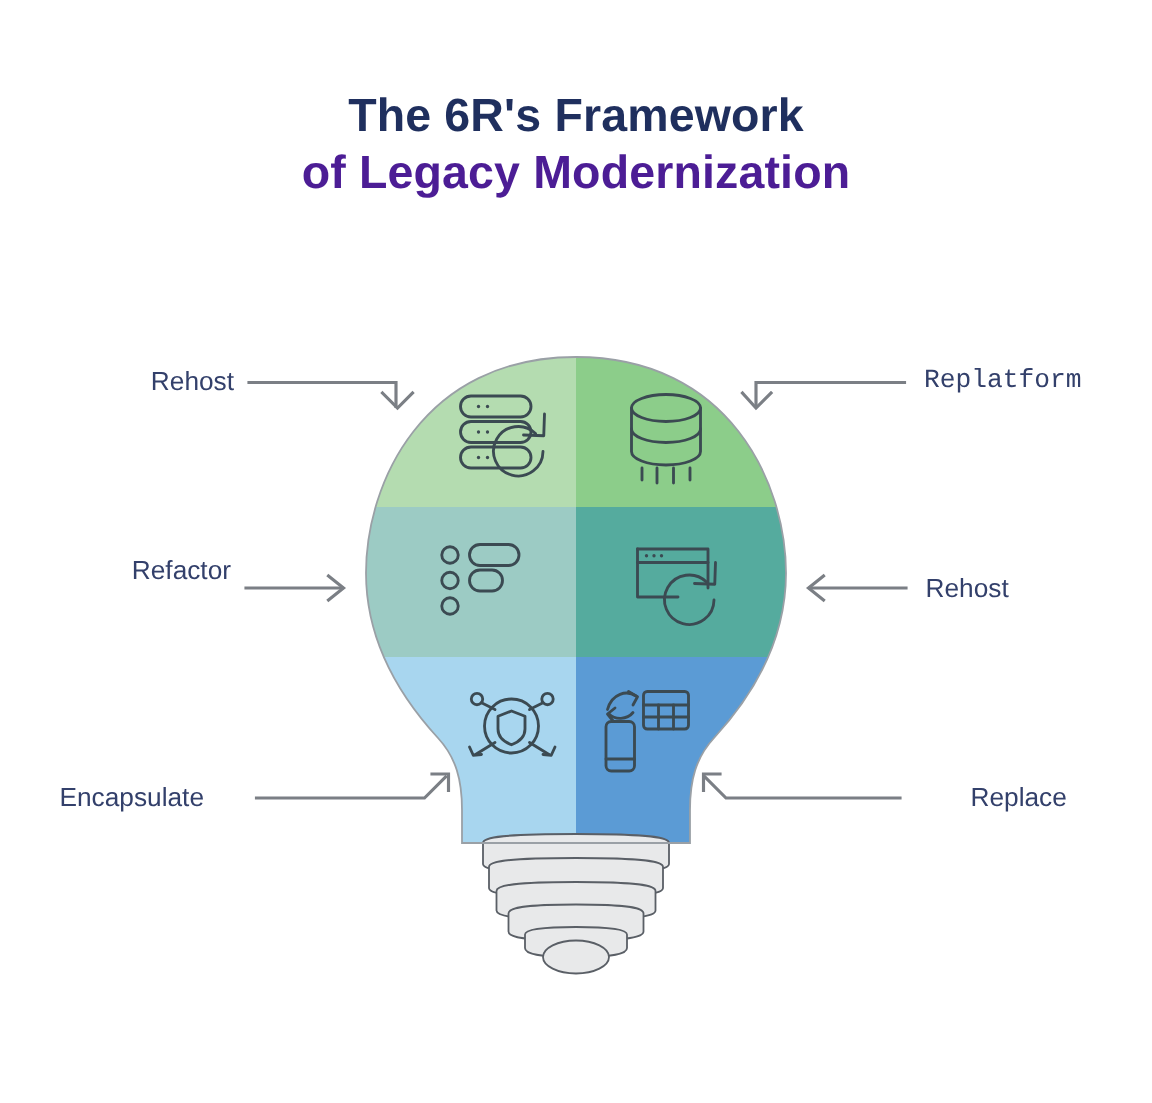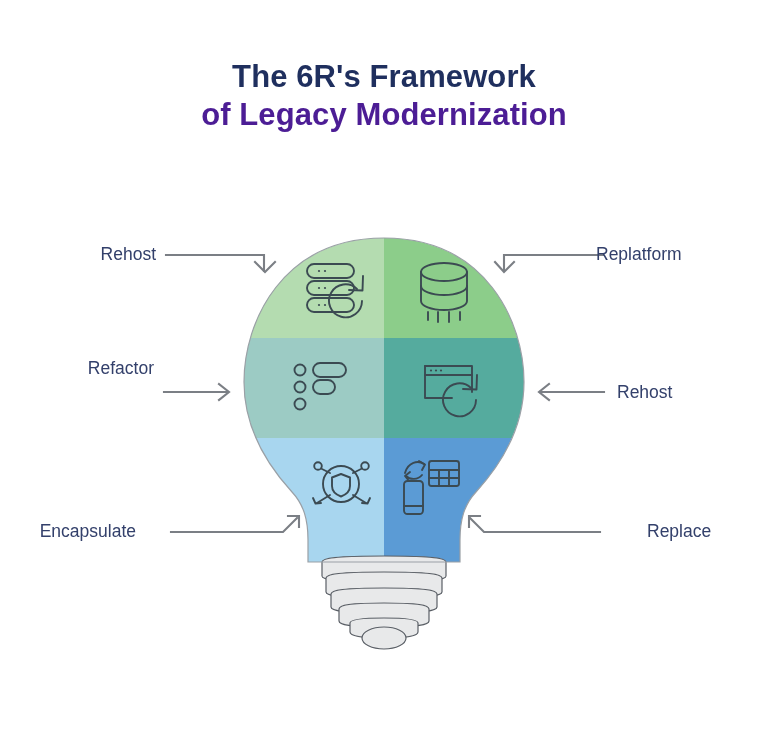--- a/index.html
+++ b/index.html
@@ -245,21 +245,21 @@
       <polyline points="288,516 299,516 299,527"></polyline>
     </g>
 
     <g>
       <path d="M 600 532 L 484 532 L 470 518"></path>
       <polyline points="480,516 469,516 469,527"></polyline>
     </g>
   </svg>
 
   <div class="label label-left" style="right:612px; top:246px;">Rehost</div>
-  <div class="label label-right" style="left:596px; top:246px;">Replatform</div>
-
-  <div class="label label-left" style="right:614px; top:360px;">Refactor</div>
+  <div class="label label-right" style="left:616px; top:246px;font-family:Liberation Mono, monospace;">Replatform</div>
+
+  <div class="label label-left" style="right:614px; top:372px;">Refactor</div>
   <div class="label label-right" style="left:617px; top:384px;">Rehost</div>
 
   <div class="label label-left" style="right:632px; top:523px;">Encapsulate</div>
   <div class="label label-right" style="left:614px; top:523px;margin-left:33px;">Replace</div>
 
 </div>
 
 </body></html>

